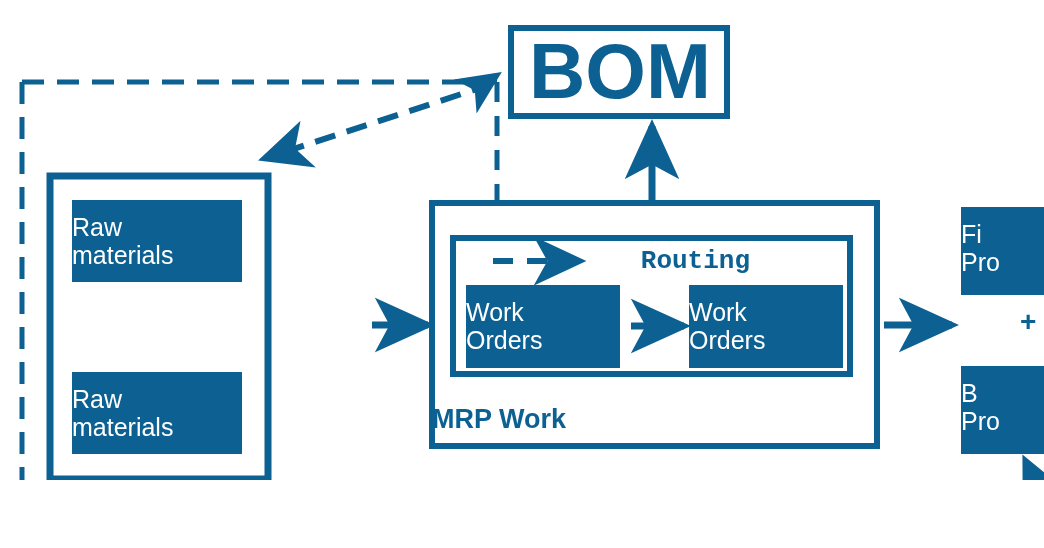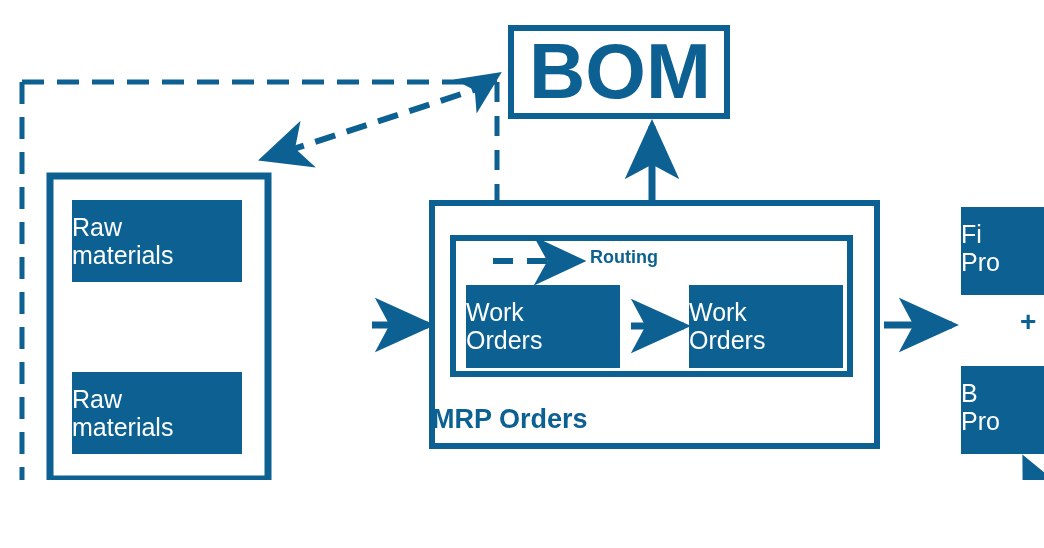--- a/index.html
+++ b/index.html
@@ -103,29 +103,29 @@
   </svg>
 
   <div class="bom-text" style="left:529px;top:26px;font-size:78px;">BOM</div>
 
   <div class="lbl" style="left:72px;top:213px;width:170px;font-size:25px;">Raw
 materials</div>
 
   <div class="lbl" style="left:72px;top:385px;width:170px;font-size:25px;">Raw
 materials</div>
 
-  <div class="lbl lbl-dark" style="left:590px;top:247px;width:160px;text-align:left;font-size:18px;">Routing</div>
+  <div class="lbl lbl-dark" style="left:590px;top:247px;width:160px;text-align:right;font-size:26px;font-family:Liberation Mono, monospace;">Routing</div>
 
   <div class="lbl" style="left:466px;top:298px;width:154px;font-size:25px;">Work
 Orders</div>
 
   <div class="lbl" style="left:689px;top:298px;width:154px;font-size:25px;">Work
 Orders</div>
 
-  <div class="lbl lbl-dark" style="left:432px;top:404px;width:445px;font-size:27px;">MRP Orders</div>
+  <div class="lbl lbl-dark" style="left:432px;top:404px;width:445px;font-size:27px;">MRP Work</div>
 
   <div class="lbl" style="left:961px;top:220px;width:140px;font-size:25px;">Fi
 Pro</div>
 
   <div class="lbl lbl-dark" style="left:1020px;top:306px;width:40px;text-align:left;font-size:28px;">+</div>
 
   <div class="lbl" style="left:961px;top:379px;width:140px;font-size:25px;">B
 Pro</div>
 
 </div>

